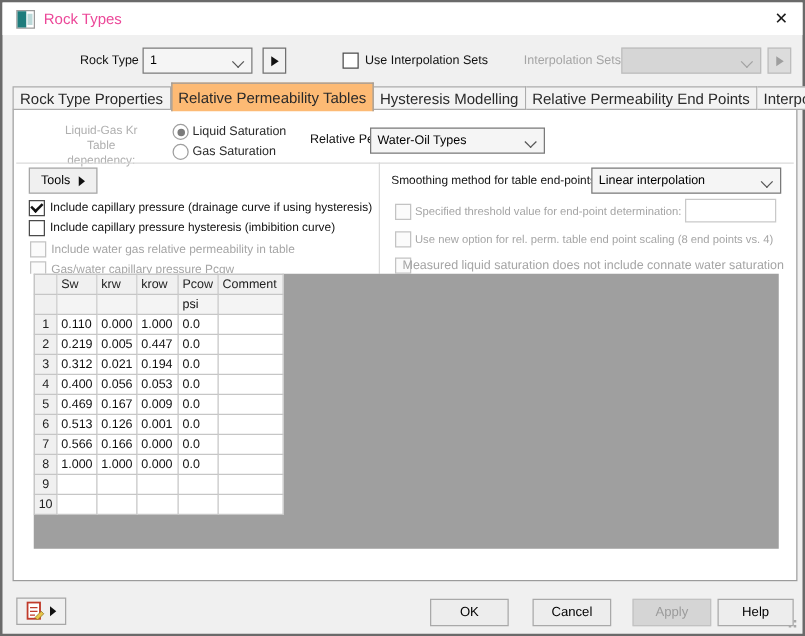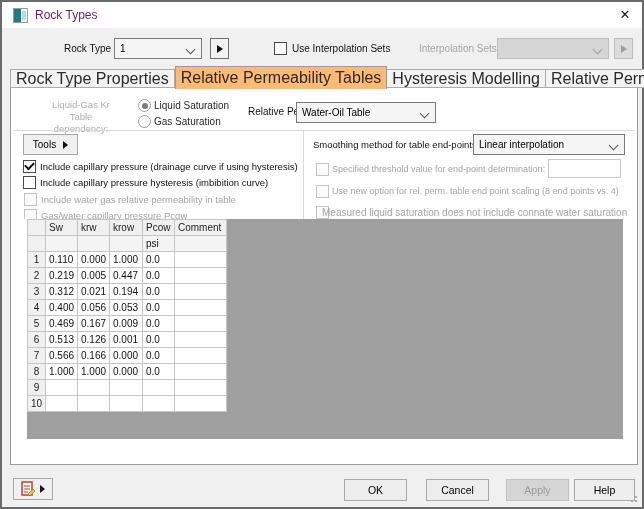--- a/index.html
+++ b/index.html
@@ -5,21 +5,21 @@
   html,body{margin:0;padding:0;}
   body{width:644px;height:509px;overflow:hidden;font-family:"Liberation Sans",sans-serif;
        -webkit-font-smoothing:antialiased;}
   .window{position:absolute;left:0;top:0;width:640px;height:505px;border:2px solid #6a6a6a;
           background:#f0f0f0;}
   
   .titlebar{position:absolute;left:0;top:0;width:100%;height:26px;background:#ffffff;}
   .app-icon{position:absolute;left:11px;top:6px;width:13px;height:13px;border:1px solid #9a9a9a;background:#fff;}
   .app-icon .half-l{position:absolute;left:0;top:0;width:7px;height:13px;background:#1E7C7C;}
   .app-icon .half-r{position:absolute;left:8px;top:2px;width:4px;height:9px;background:#bcd9d9;}
-  .title-text{position:absolute;left:33px;top:6px;font-size:12px;color:#701a75;}
+  .title-text{position:absolute;left:33px;top:6px;font-size:12px;color:#ec4899;}
   .close-btn{position:absolute;right:0;top:0;width:34px;height:26px;text-align:center;line-height:26px;
              font-size:13px;color:#1a1a1a;cursor:pointer;}
   
   .lbl{position:absolute;font-size:10px;color:#111;white-space:nowrap;}
   .lbl.dis{color:#a5a5a5;}
   .combo{position:absolute;height:21px;background:#f5f5f5;border:1px solid #7a7a7a;
          box-sizing:border-box;display:flex;align-items:center;padding-left:5px;font-size:10px;color:#000;}
   .combo .chev{position:absolute;right:7px;top:7px;width:6px;height:6px;border-right:1px solid #555;
                border-bottom:1px solid #555;transform:rotate(45deg);}
   .combo.dis{background:#d6d6d6;border-color:#bdbdbd;}
@@ -33,21 +33,21 @@
   .cb.dis{border-color:#c3c3c3;background:#fbfbfb;}
   .cb .check{position:absolute;left:1px;top:1px;width:7px;height:4px;border-left:2px solid #111;
              border-bottom:2px solid #111;transform:rotate(-45deg);}
   .cb-lbl{position:absolute;font-size:9.5px;color:#111;white-space:nowrap;}
   .cb-lbl.dis{color:#a5a5a5;}
   .radio{position:absolute;width:11px;height:11px;border:1px solid #9e9e9e;border-radius:50%;background:#fff;}
   .radio .dot{position:absolute;left:2.5px;top:2.5px;width:6px;height:6px;border-radius:50%;background:#7b7b7b;}
   
   .tabs{position:absolute;left:8px;top:63px;height:23px;display:flex;align-items:flex-end;z-index:3;}
   .tab{height:19px;background:#f3f3f3;border:1px solid #acacac;border-left:none;box-sizing:border-box;
-       font-size:16px;color:#2a2a2a;padding:0 5px;display:flex;align-items:center;white-space:nowrap;cursor:pointer;}
+       font-size:12px;color:#2a2a2a;padding:0 5px;display:flex;align-items:center;white-space:nowrap;cursor:pointer;}
   .tab:first-child{border-left:1px solid #acacac;}
   .tab.active{height:23px;background:#fdba74;border:1px solid #9b9b9b;border-bottom:none;position:relative;
               margin-bottom:-1px;padding-bottom:1px;z-index:4;}
   .tabpage{position:absolute;left:8px;top:85px;width:628px;height:378px;background:#fff;
            border:1px solid #9b9b9b;box-sizing:border-box;z-index:1;}
   
   .hline{position:absolute;left:2px;top:42px;width:622px;height:1px;background:#dadada;}
   .vline{position:absolute;left:292px;top:42px;width:1px;height:89px;background:#dadada;}
   
   .tools-btn{position:absolute;left:12px;top:46px;width:55px;height:21px;background:#f0f0f0;
@@ -129,21 +129,21 @@
     </div>
     <span class="radio" style="left:127px;top:11px;">
         <span class="dot"></span>
       </span>
     <span class="lbl" style="left:143px;top:12px;color:#2a2a2a;">Liquid Saturation</span>
     <span class="radio" style="left:127px;top:27px;"></span>
     <span class="lbl" style="left:143px;top:28px;color:#2a2a2a;">Gas Saturation</span>
 
     <span class="lbl" style="left:237px;top:18px;">Relative Permeability Table:</span>
     <div class="combo" style="left:285px;top:14px;width:140px;">
-      <span>Water-Oil Table</span>
+      <span>Water-Oil Types</span>
       <span class="chev"></span>
     </div>
 
     <div class="hline"></div>
     <div class="vline"></div>
 
     <div style="position:absolute;left:0;top:42px;width:292px;height:89px;overflow:hidden;">
       <div class="tools-btn" style="left:12px;top:4px;">
         <span>Tools</span>
         <span class="tri-r"></span>

